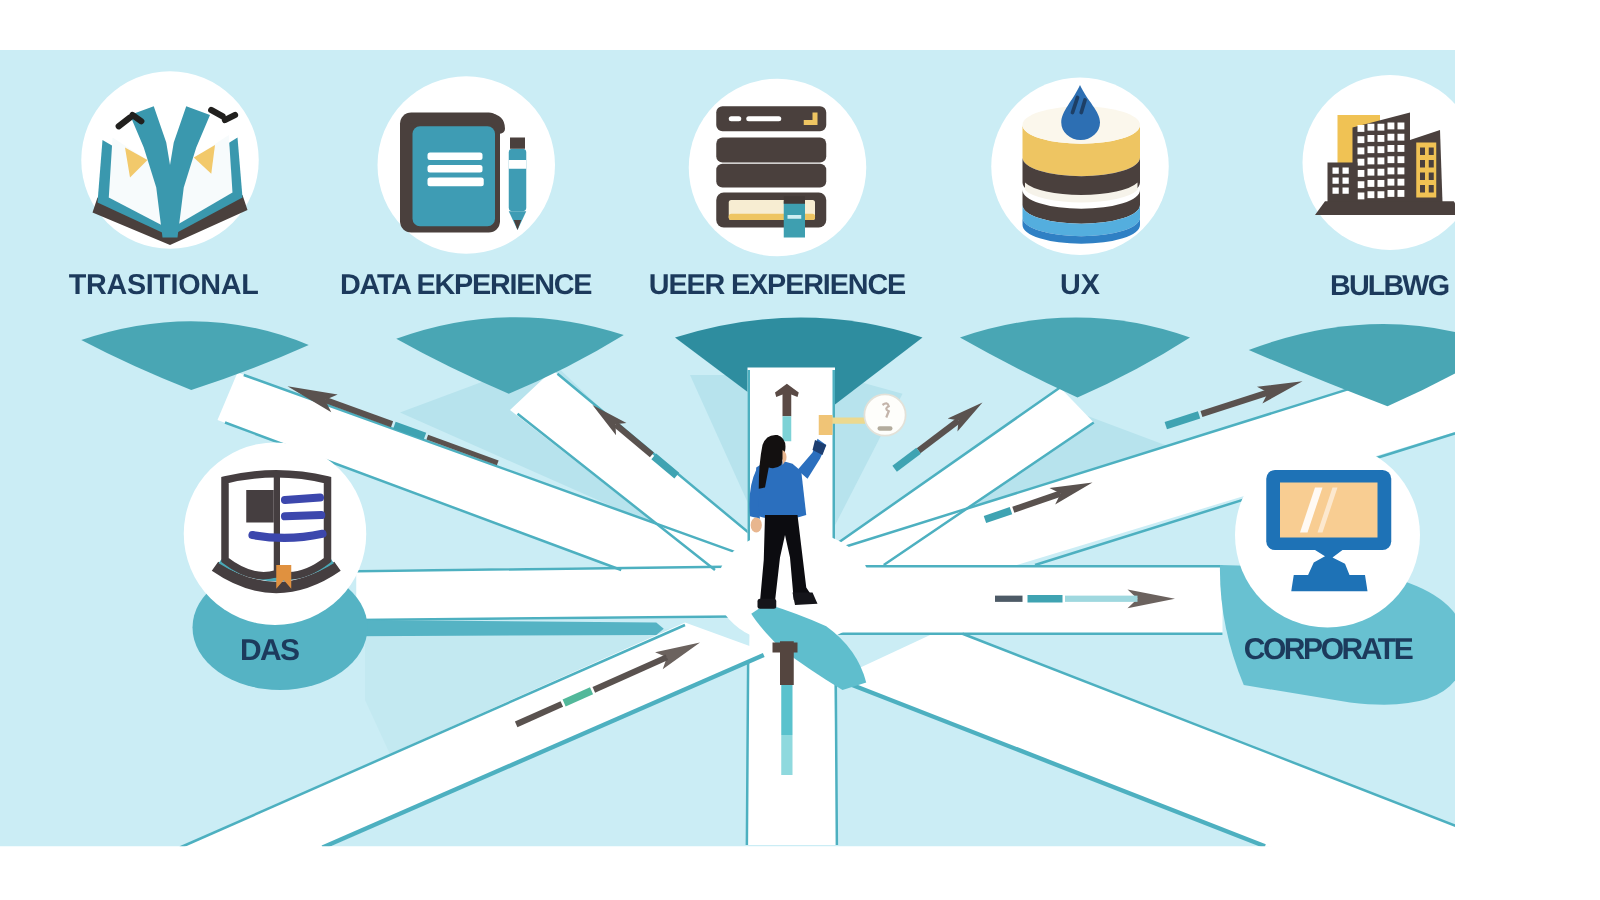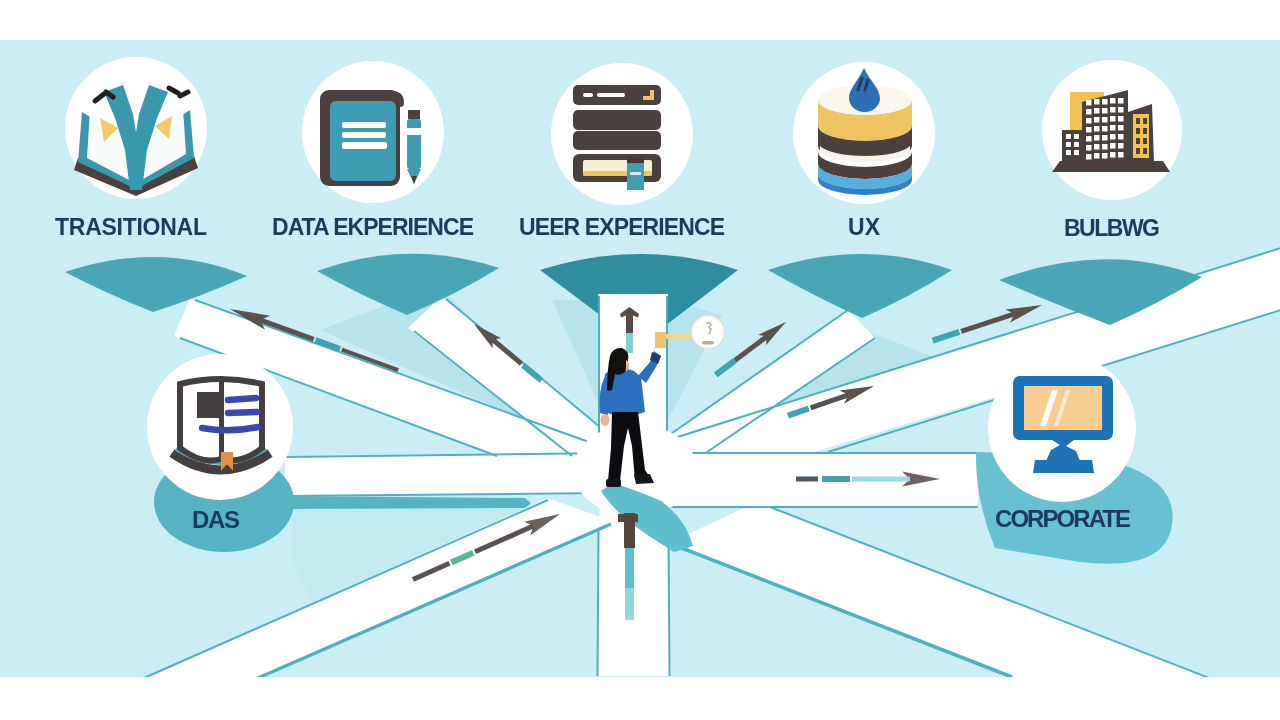--- a/index.html
+++ b/index.html
@@ -1,16 +1,16 @@
 <!DOCTYPE html>
 <html><head>
 <meta charset="utf-8">
 <style>
   html,body{margin:0;padding:0;background:#fff;}
-  #stage{position:relative;width:1280px;height:720px;overflow:hidden;}
+  #stage{position:relative;width:1164px;height:720px;overflow:hidden;}
   svg{display:block}
   text{font-family:"Liberation Sans",sans-serif;font-weight:bold;fill:#1c3a5c;}
 </style>
 </head>
 <body>
 <div id="stage">
 <svg width="1280" height="720" viewBox="0 0 1280 720">
 
 <rect x="0" y="0" width="1280" height="720" fill="#cbedf5"></rect>
 

